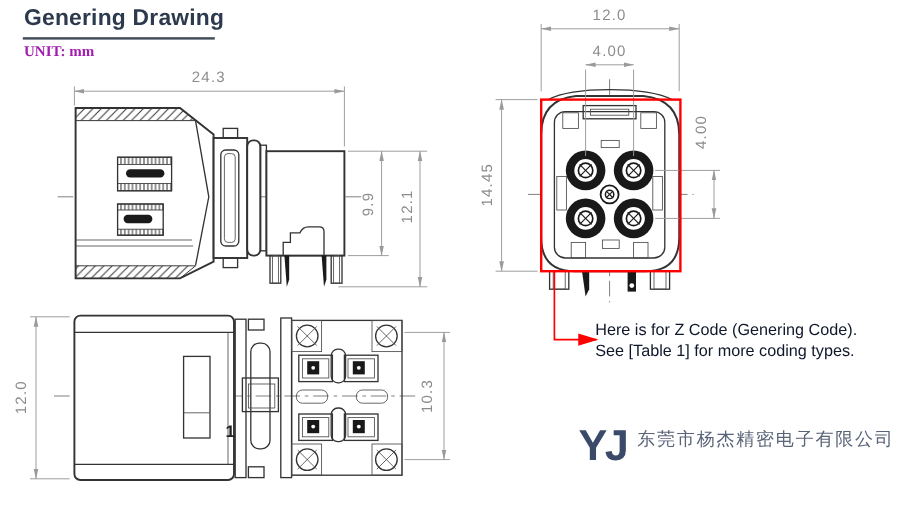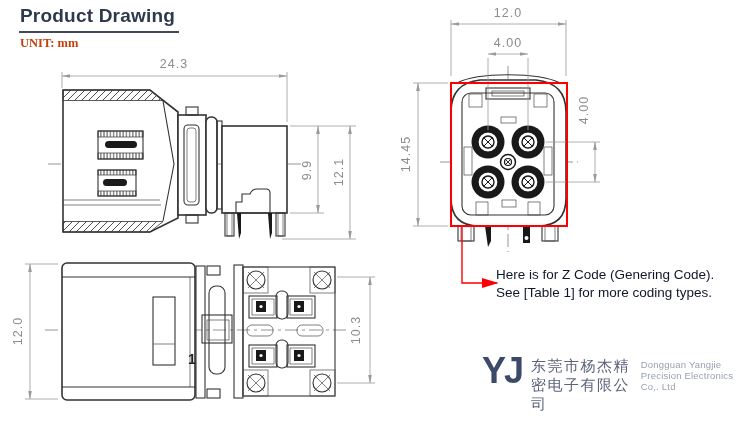--- a/index.html
+++ b/index.html
@@ -4,21 +4,21 @@
 <style>
   html,body { margin:0; padding:0; background:#fff; }
   .page { position:relative; width:750px; height:422px; background:#ffffff;
           font-family:"Liberation Sans", sans-serif; overflow:hidden; }
 
   
   .title { position:absolute; left:20px; top:5px; margin:0; font-size:19px; font-weight:bold;
            color:#2d3a4e; letter-spacing:0.2px; }
   .title-underline { position:absolute; left:19px; top:31px; width:160px; height:2px; background:#3f4a5a; }
   .unit { position:absolute; left:20px; top:36px; font-family:"Liberation Serif", serif;
-          font-weight:bold; font-size:12.5px; color:#c2410c; }
+          font-weight:bold; font-size:12.5px; color:#a21caf; }
 
   
   svg.drawing { position:absolute; left:0; top:0; }
   .ol { fill:#ffffff; stroke:#333333; stroke-width:1.6; }
   .ml { fill:none; stroke:#333333; stroke-width:1.1; }
   .tl { fill:none; stroke:#4a4a4a; stroke-width:0.7; }
   .cl { fill:none; stroke:#7a7a7a; stroke-width:0.8; stroke-dasharray:13 4 3 4; }
   .dim { fill:none; stroke:#9a9a9a; stroke-width:0.8; }
   .dimtxt { fill:#8c8c8c; font-family:"Liberation Sans", sans-serif; font-size:12.5px; letter-spacing:1px; }
   .mark { fill:#222222; font-family:"Liberation Sans", sans-serif; font-weight:bold; font-size:14px; }
@@ -34,21 +34,21 @@
   .logo-initials { font-size:36px; line-height:38px; font-weight:900; color:#3b4a68; letter-spacing:-2px; }
   .logo-text { display:flex; flex-direction:row; margin-top:5px; }
   .company-cn { font-size:15px; color:#5a6479; letter-spacing:1.5px; }
   .company-en { font-size:9.5px; color:#99a1ae; margin-top:2px; letter-spacing:0.2px; }
 </style>
 </head>
 <body>
 
 <div class="page">
 
-  <h1 class="title">Product Drawing</h1>
+  <h1 class="title">Genering Drawing</h1>
   <div class="title-underline"></div>
   <div class="unit">UNIT: mm</div>
 
   <svg class="drawing" width="750" height="422" viewBox="0 0 750 422">
     <defs>
       <marker id="ma" viewBox="0 0 10 6" refX="9.5" refY="3" markerWidth="11" markerHeight="7" orient="auto-start-reverse">
         <path d="M0,0.8 L10,3 L0,5.2 Z" fill="#9a9a9a"></path>
       </marker>
       <marker id="mr" viewBox="0 0 10 6" refX="9" refY="3" markerWidth="12" markerHeight="8" orient="auto">
         <path d="M0,0 L10,3 L0,6 Z" fill="#ff0000"></path>
@@ -304,17 +304,16 @@
 
   <div class="annotation">
     <div>Here is for Z Code (Genering Code).</div>
     <div>See [Table 1] for more coding types.</div>
   </div>
 
   <div class="logo">
     <div class="logo-initials">YJ</div>
     <div class="logo-text">
       <div class="company-cn">东莞市杨杰精密电子有限公司</div>
-      <div class="company-en">Dongguan Yangjie Precision Electronics Co,. Ltd</div>
     </div>
   </div>
 
 </div>
 
 </body></html>

